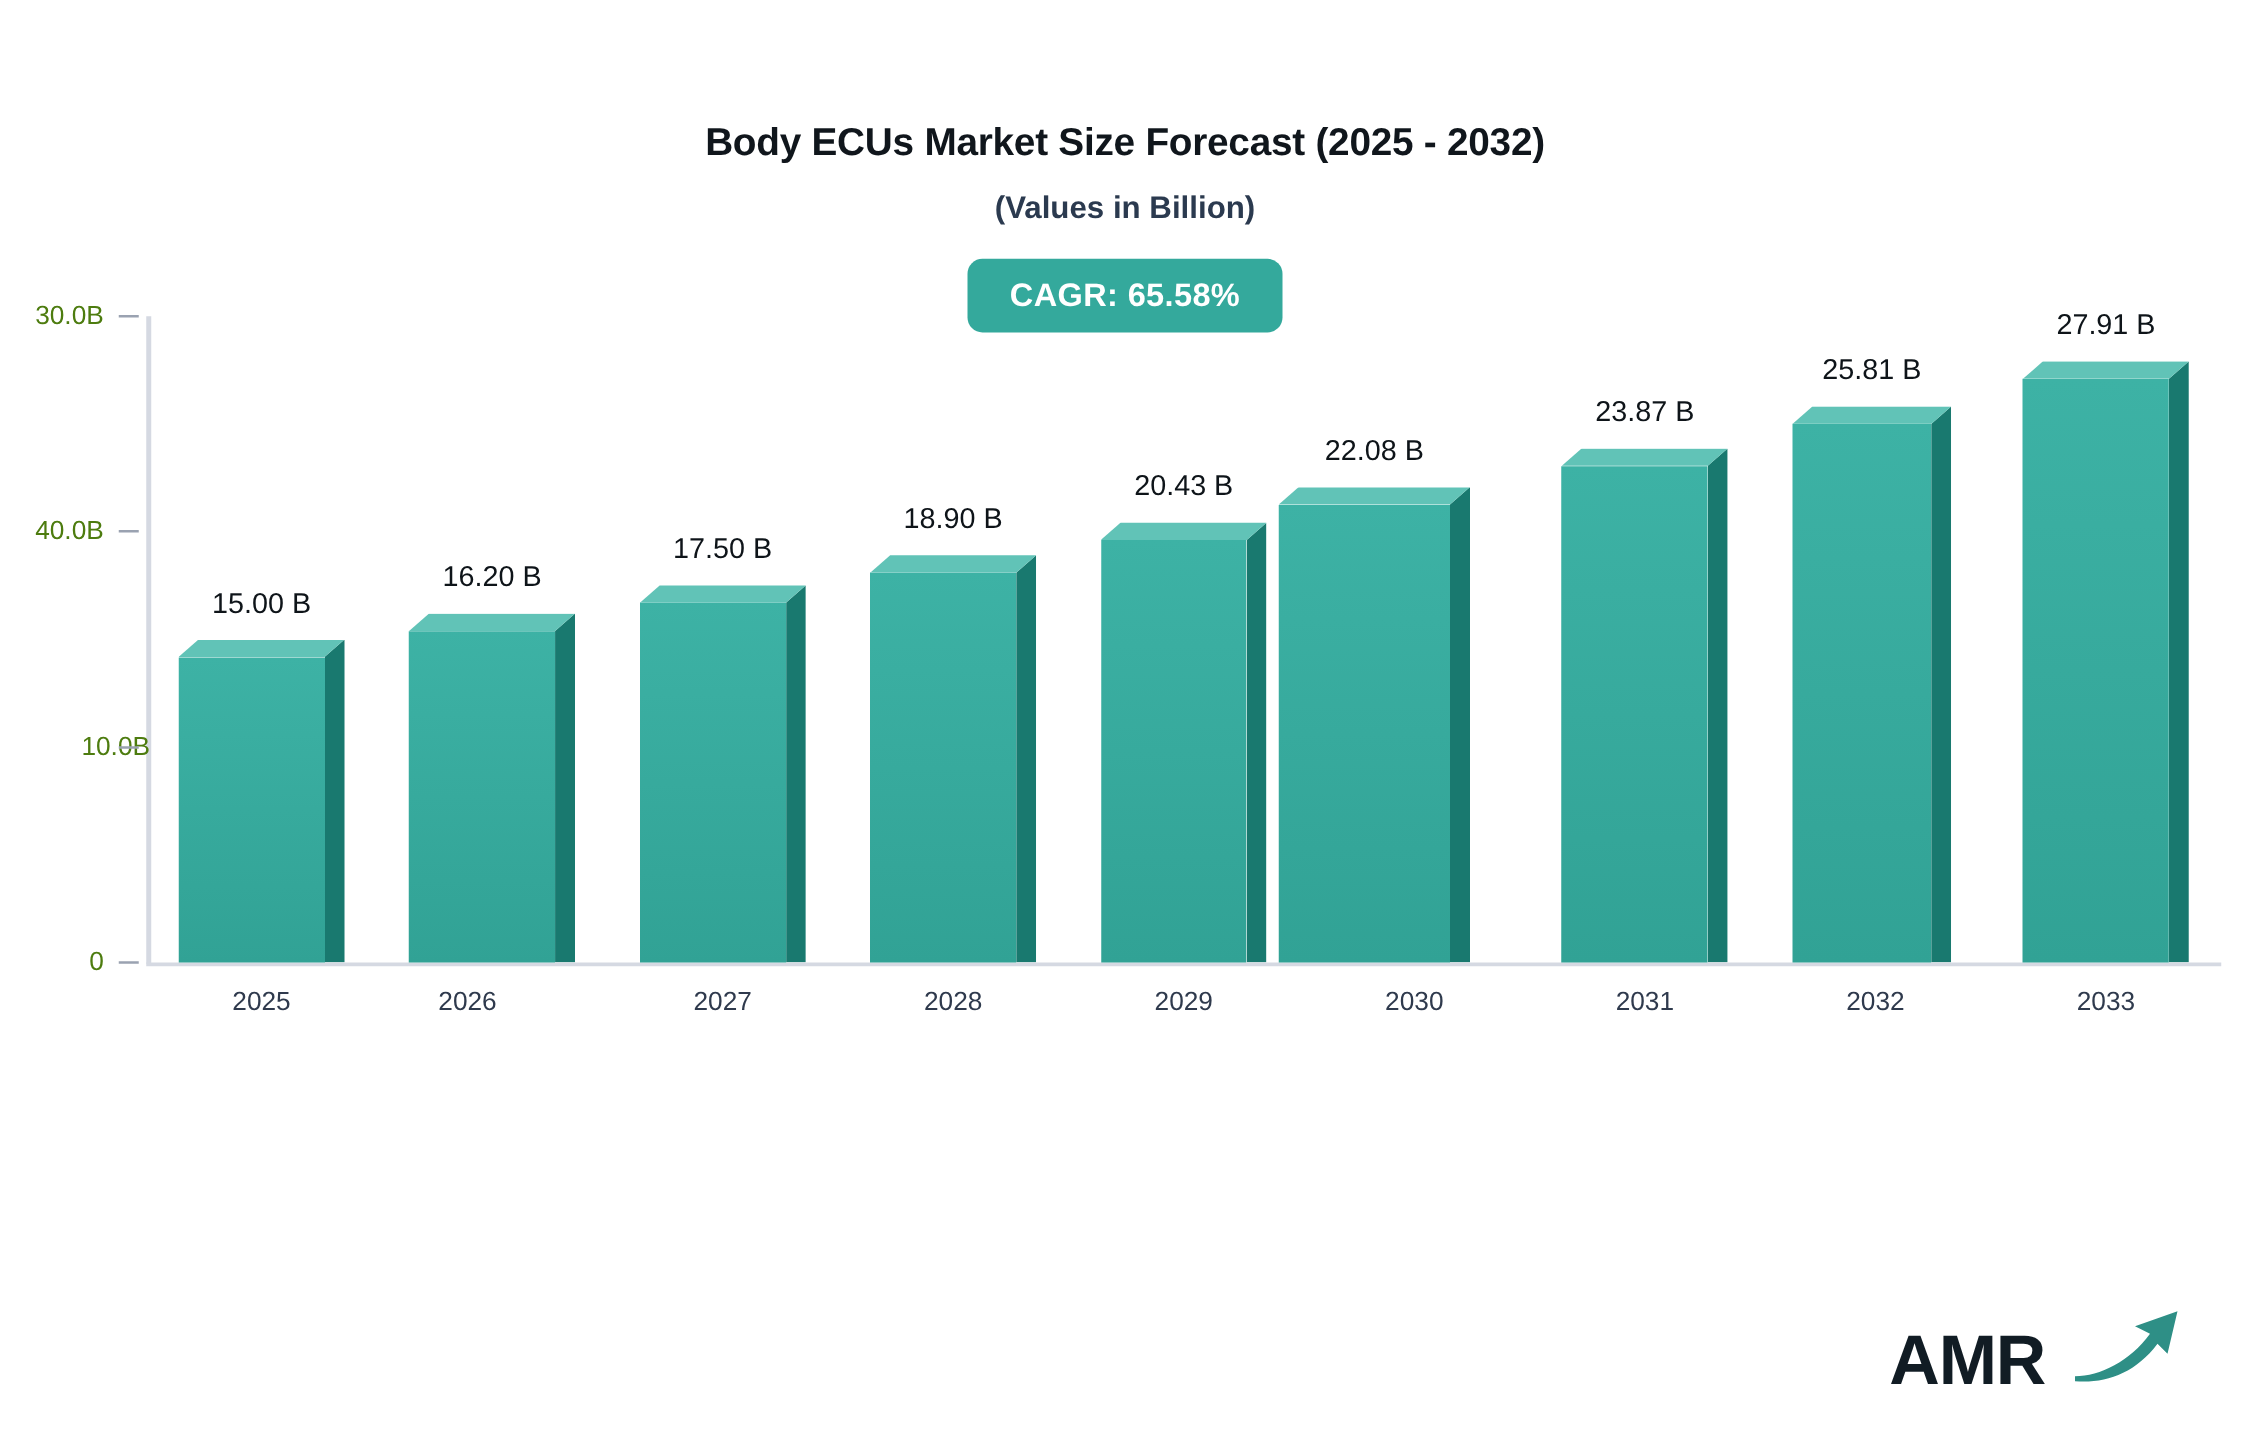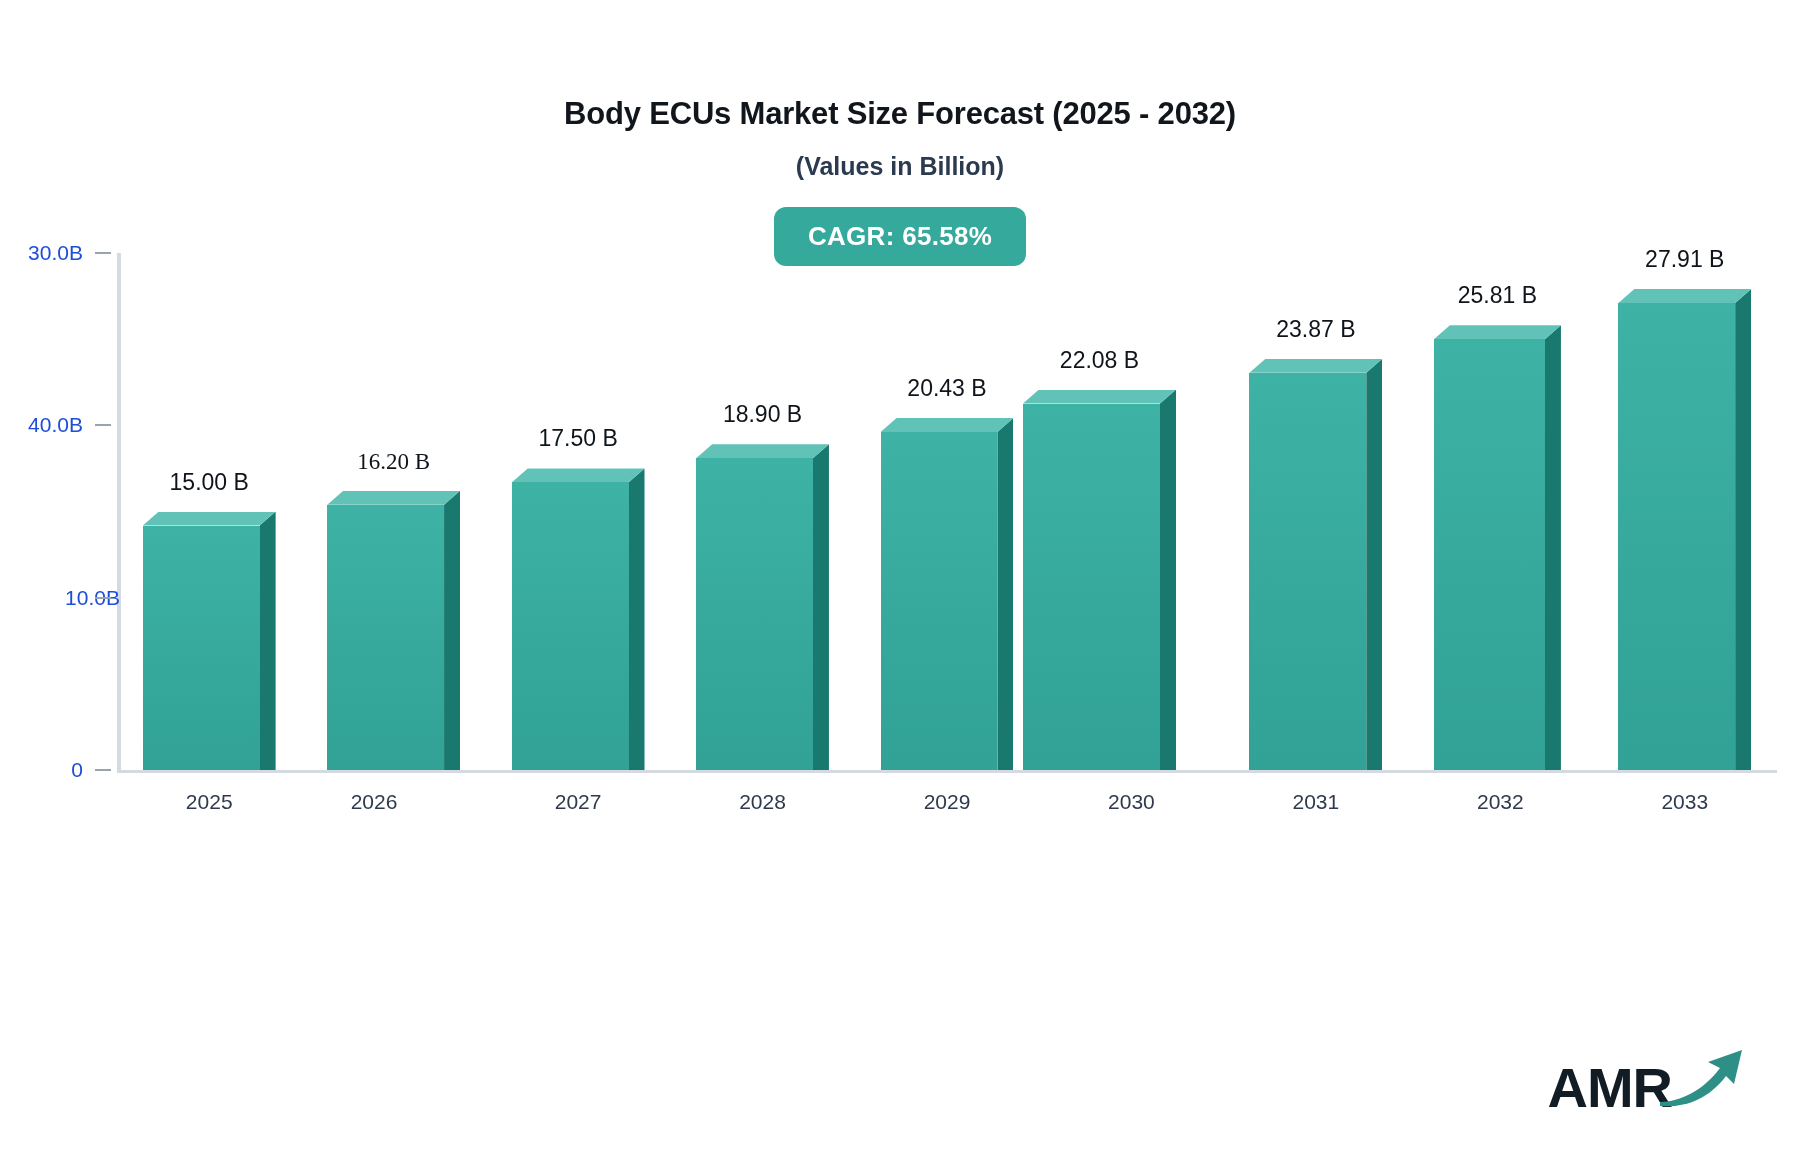--- a/index.html
+++ b/index.html
@@ -63,21 +63,21 @@
     top:770px;
     width:1660px;
     height:3px;
     background:#d5d9e2;
   }
   .ytick {
     position:absolute;
     right:0;
     transform:translateY(-50%);
     font-size:21px;
-    color:#1d4ed8;
+    color:#4d7c0f;
     white-space:nowrap;
   }
   .ytick-row { position:absolute; left:0; width:113px; text-align:right; }
   .ytick-dash {
     position:absolute;
     left:95px;
     width:16px;
     height:2px;
     background:#9aa2b1;
     transform:translateY(-50%);
@@ -135,20 +135,21 @@
     white-space:nowrap;
   }
 
   
   .logo {
     position:absolute;
     right:56px;
     bottom:40px;
     display:flex;
     align-items:flex-end;
+    gap:36px;
   }
   .logo-text {
     font-size:56px;
     font-weight:bold;
     color:#111c24;
     letter-spacing:-1px;
     line-height:1;
   }
   .logo-arrow { margin-left:-14px; margin-bottom:4px; }
 </style>
@@ -170,21 +171,21 @@
     <div class="x-axis-line"></div>
     <div class="bars" id="bars-container">
         <div class="bar-slot" style="left: 25.8222px; width: 132.8px;">
           <div class="bar-3d" style="height: 258.5px;">
             <div class="bar-face" style="height: 244.5px;"></div>
             <div class="bar-side" style="height: 258.5px;"></div>
             <div class="bar-top" style="top: 0px;"></div>
           </div>
           <div class="bar-label" style="bottom: 274.5px;">15.00 B</div>
         </div>
-        <div class="bar-slot" style="left: 210.267px; width: 132.8px; font-family: Liberation Serif, serif;">
+        <div class="bar-slot" style="left: 210.267px; width: 132.8px;">
           <div class="bar-3d" style="height: 279.18px;">
             <div class="bar-face" style="height: 265.18px;"></div>
             <div class="bar-side" style="height: 279.18px;"></div>
             <div class="bar-top" style="top: 0px;"></div>
           </div>
           <div class="bar-label" style="bottom: 295.18px;">16.20 B</div>
         </div>
         <div class="bar-slot" style="left: 394.711px; width: 132.8px;">
           <div class="bar-3d" style="height: 301.583px;">
             <div class="bar-face" style="height: 287.583px;"></div>

